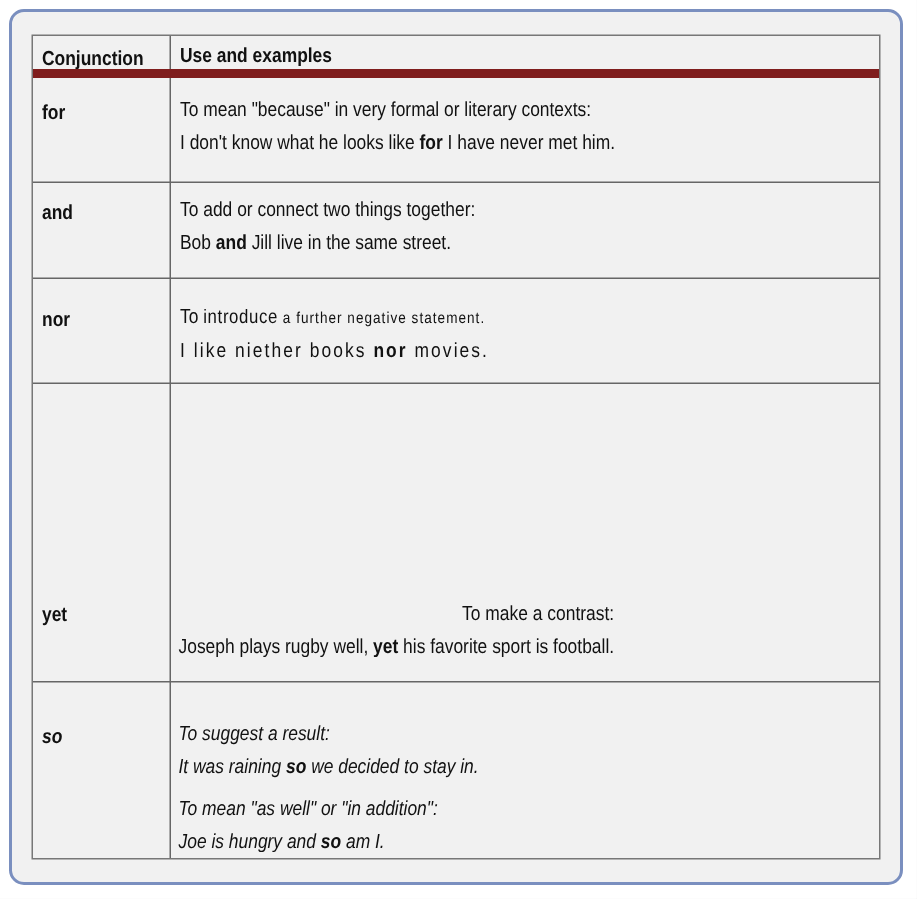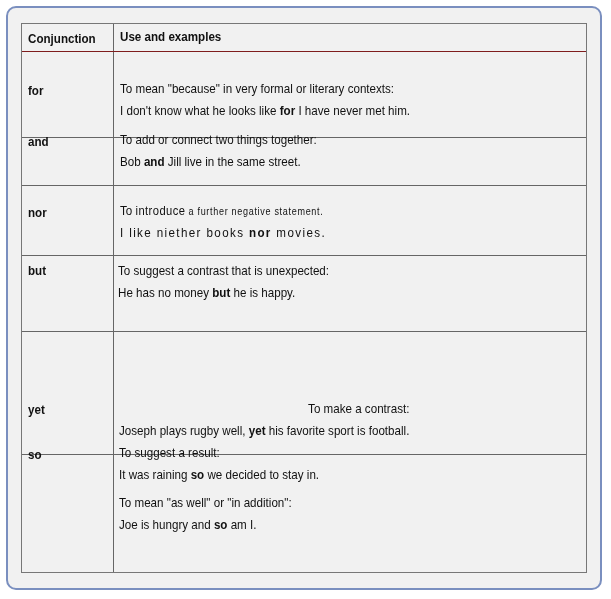--- a/index.html
+++ b/index.html
@@ -4,21 +4,21 @@
   <style>
     html, body { margin: 0; padding: 0; background: #ffffff; }
     body { width: 611px; height: 599px; position: relative; overflow: hidden;
       font-family: "Liberation Sans", sans-serif; color: #111; }
     .panel { position: absolute; left: 6px; top: 6px; width: 596px; height: 584px;
       background: #f1f1f1; border: 2px solid #7a8fbf; border-radius: 10px; box-sizing: border-box; }
     .tbl { position: absolute; left: 21px; top: 23px; width: 566px; height: 550px;
       border: 1px solid #777; box-sizing: border-box; }
     .row { position: absolute; left: 0; width: 564px; border-bottom: 1px solid #666; box-sizing: border-box; }
     .row.last { border-bottom: none; }
-    .row.header { border-bottom: 1px solid #7f1d1d; }
+    .row.header { border-bottom: 6px solid #7f1d1d; }
     .vdiv { position: absolute; left: 91px; top: 0; bottom: 0; width: 1px; background: #666; }
     .c1 { position: absolute; left: 6px; font-weight: bold; font-size: 13.5px; transform: scaleX(0.86); transform-origin: left top; white-space: nowrap; }
     .c2 { position: absolute; left: 98px; font-size: 13.5px; transform: scaleX(0.86); transform-origin: left top; white-space: nowrap; line-height: 22px; }
     .header .c1, .header .c2 { font-weight: bold; }
     b { font-weight: bold; }
     .nor-a { letter-spacing: 0.5px; font-size: 13px; }
     .nor-small { font-size: 10.5px; letter-spacing: 0.8px; }
     .nor-b { letter-spacing: 1.6px; font-size: 13.5px; }
   </style>
 </head>
@@ -27,21 +27,21 @@
 <div class="panel"></div>
 
 <div class="tbl">
   <div class="vdiv"></div>
 
   <div class="row header" style="top:0;height:28px;">
     <div class="c1" style="top:7px;">Conjunction</div>
     <div class="c2" style="top:2px;">Use and examples</div>
   </div>
 
-  <div class="row" style="top:44px;height:70px;">
+  <div class="row" style="top:28px;height:70px;">
     <div class="c1" style="top:15px;">for</div>
     <div class="c2" style="top:10px;">
       <div>To mean "because" in very formal or literary contexts:</div>
       <div><span>I don't know what he looks like </span><b>for</b><span> I have never met him.</span></div>
     </div>
   </div>
 
   <div class="row" style="top:98px;height:64px;">
     <div class="c1" style="top:12px;">and</div>
     <div class="c2" style="top:7px;">
@@ -51,38 +51,31 @@
   </div>
 
   <div class="row" style="top:162px;height:70px;">
     <div class="c1" style="top:19px;">nor</div>
     <div class="c2" style="top:14px;">
       <div><span>To </span><span class="nor-a">introduce</span><span class="nor-small"> a further negative statement.</span></div>
       <div class="nor-b"><span>I like niether books </span><b>nor</b><span> movies.</span></div>
     </div>
   </div>
 
-  <div class="row" style="top:232px;height:76px;">
-    <div class="c1" style="top:7px;">but</div>
-    <div class="c2" style="top:4px;left:96px;">
-      <div>To suggest a contrast that is unexpected:</div>
-      <div><span>He has no money </span><b>but</b><span> he is happy.</span></div>
-    </div>
-  </div>
 
 
   <div class="row" style="top:369px;height:62px;text-align:right;">
     <div class="c1" style="top:9px;">yet</div>
     <div class="c2" style="top:5px;left:97px;">
       <div>To make a contrast:</div>
       <div><span>Joseph plays rugby well, </span><b>yet</b><span> his favorite sport is football.</span></div>
     </div>
   </div>
 
-  <div class="row last" style="top:414px;height:117px;">
+  <div class="row last" style="top:450px;height:117px;font-style:italic;">
     <div class="c1" style="top:9px;">so</div>
     <div class="c2" style="top:4px;left:97px;">
       <div>To suggest a result:</div>
       <div><span>It was raining </span><b>so</b><span> we decided to stay in.</span></div>
       <div style="margin-top:6px;">To mean "as well" or "in addition":</div>
       <div><span>Joe is hungry and </span><b>so</b><span> am I.</span></div>
     </div>
   </div>
 </div>
 

